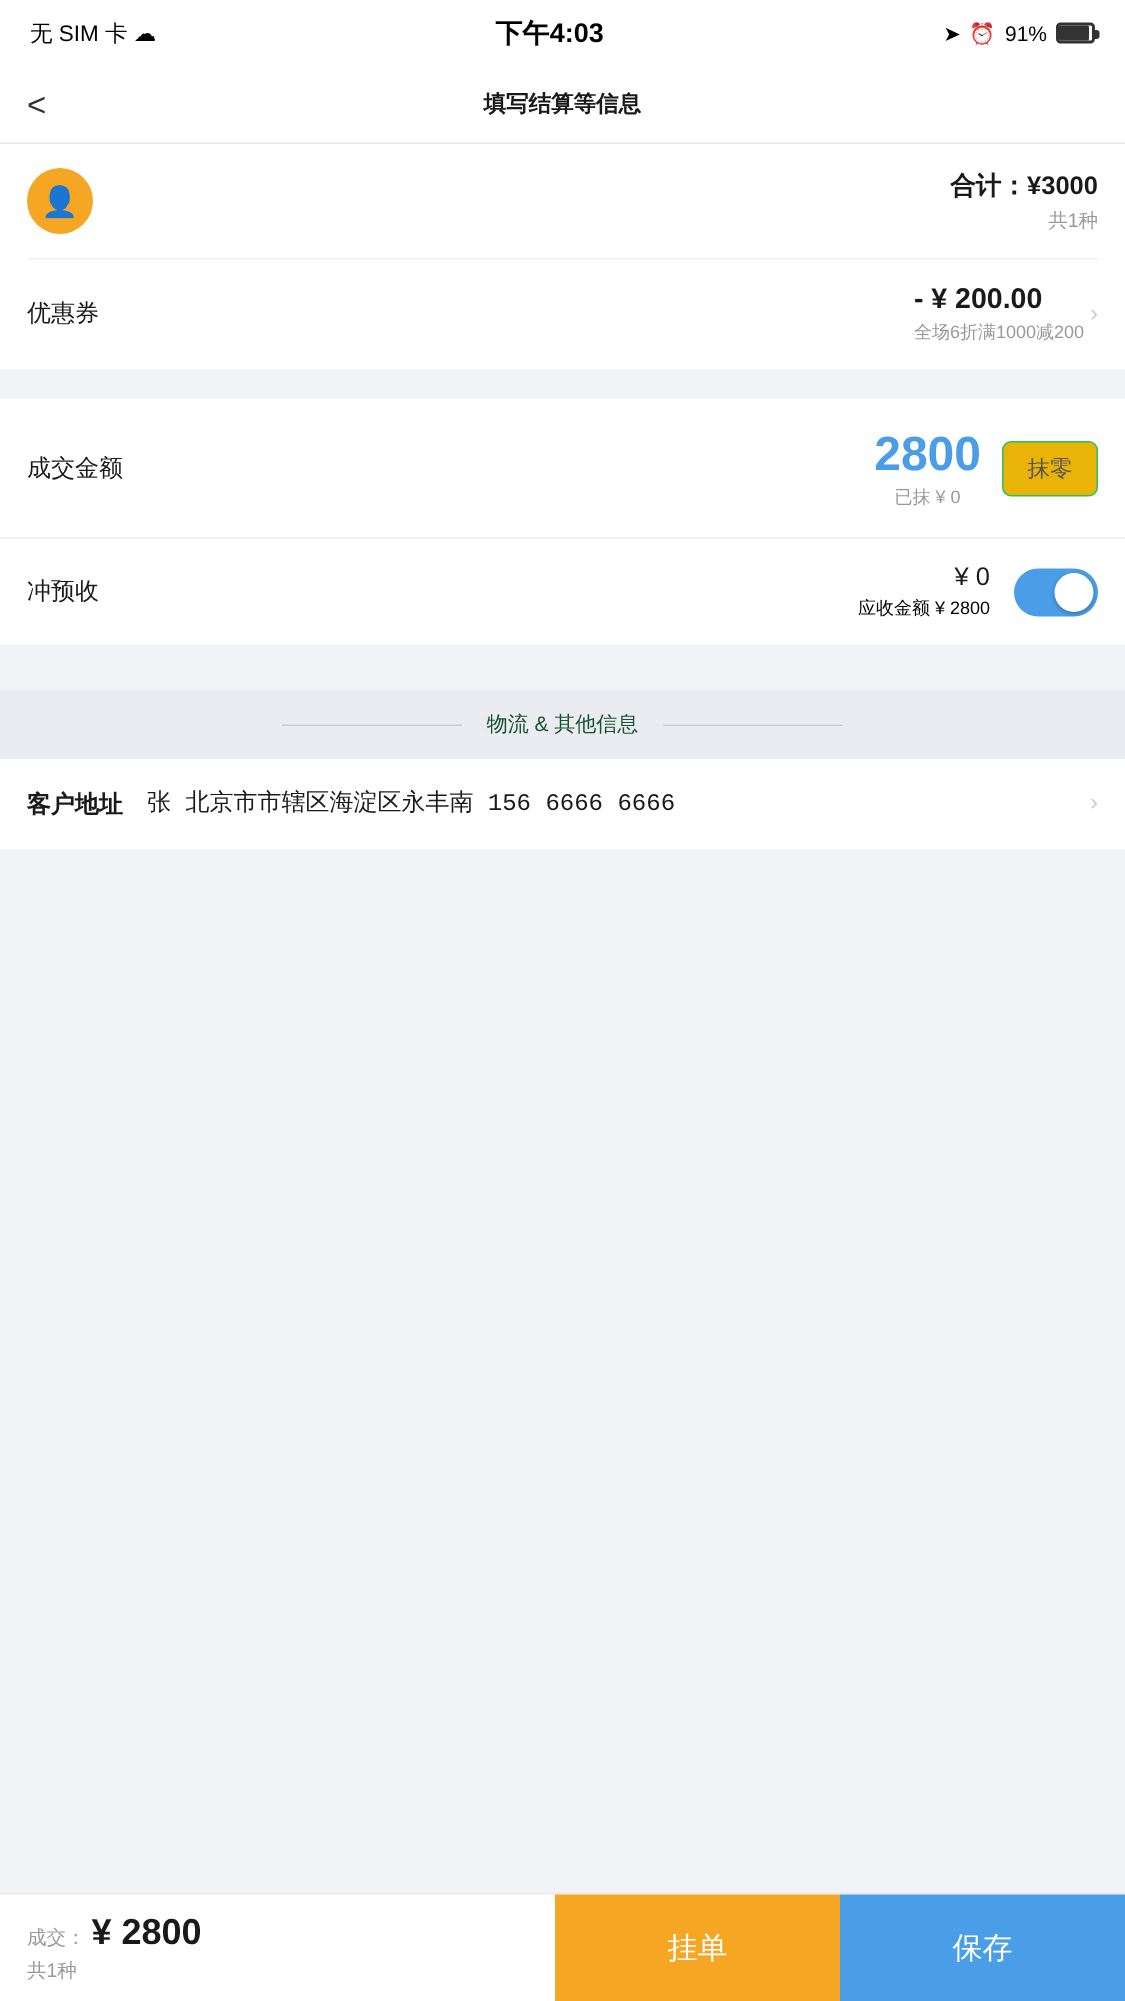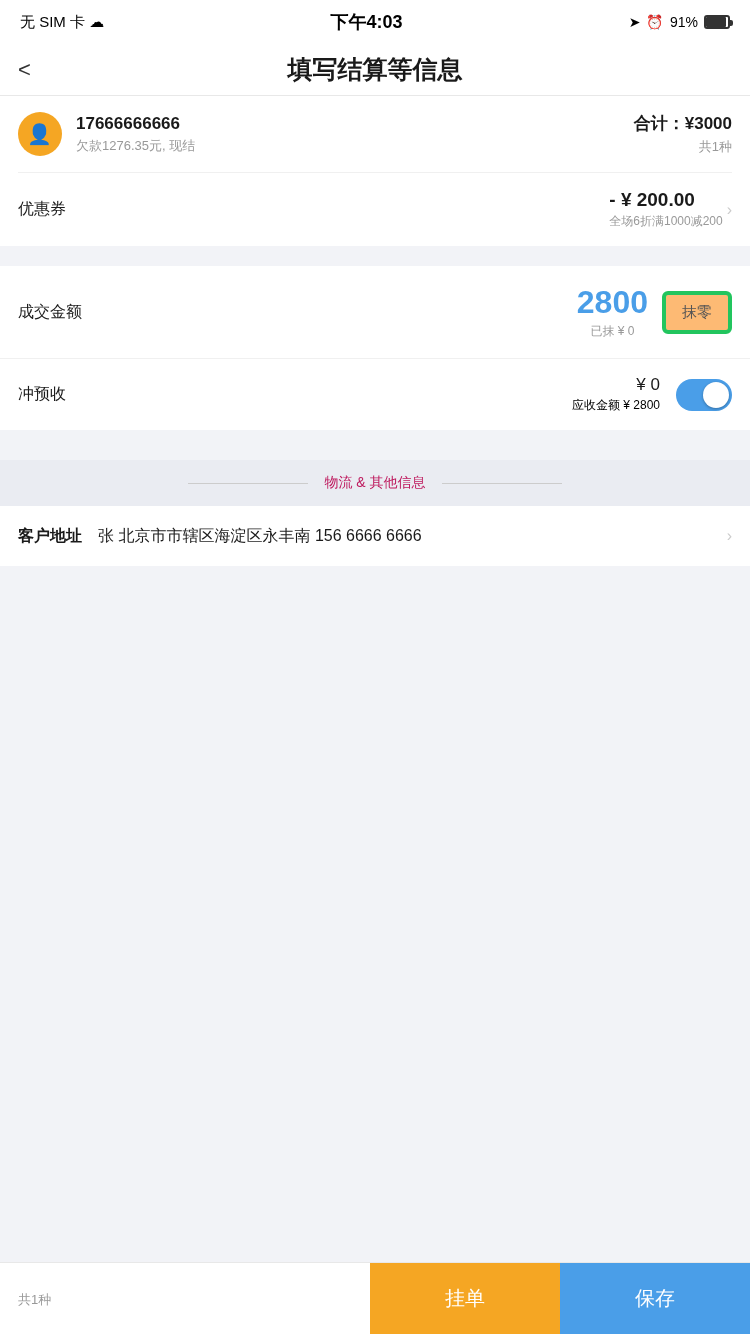--- a/index.html
+++ b/index.html
@@ -39,21 +39,21 @@
       position: relative;
     }
     .nav-back {
       position: absolute;
       left: 18px;
       font-size: 22px;
       color: #333;
       cursor: pointer;
     }
     .nav-title {
-      font-size: 25px;
+      font-size: 15px;
       font-weight: 600;
       color: #1a1a1a;
     }
 
     
     .content {
       background: #f2f3f7;
     }
 
     
@@ -176,26 +176,26 @@
       font-weight: 600;
       color: #4a9ee8;
     }
     .deal-sub {
       font-size: 12px;
       color: #999;
       text-align: center;
       margin-top: 2px;
     }
     .round-off-btn {
-      border: 4px solid #22c55e;
+      border: 1px solid #22c55e;
       border-radius: 6px;
       padding: 8px 16px;
       font-size: 15px;
       color: #555;
-      background: #fdba74;
+      background: #eab308;
       cursor: pointer;
     }
 
     
     .prepay-row {
       padding: 16px 18px;
       display: flex;
       align-items: center;
       justify-content: space-between;
       background: #fff;
@@ -287,21 +287,21 @@
       margin-bottom: 0;
     }
     .section-header-line {
       flex: 1;
       height: 1px;
       background: #ccc;
       max-width: 120px;
     }
     .section-header-text {
       font-size: 14px;
-      color: #be185d;
+      color: #14532d;
     }
 
     
     .address-row {
       padding: 18px 18px;
       display: flex;
       align-items: center;
       justify-content: space-between;
       background: #fff;
     }
@@ -310,20 +310,21 @@
       color: #1a1a1a;
       min-width: 70px;
       font-weight: bold;
     }
     .address-value {
       font-size: 16px;
       color: #1a1a1a;
       flex: 1;
       margin: 0 10px;
       line-height: 1.5;
+      font-family: Liberation Mono, monospace;
     }
 
     
     .footer {
       position: fixed;
       bottom: 0;
       left: 0;
       width: 750px;
       height: 72px;
       background: #fff;
@@ -402,24 +403,20 @@
   <span class="nav-title">填写结算等信息</span>
 </div>
 
 <div class="content">
 
   <div class="card">
     <div class="customer-row">
       <div class="customer-left">
         <div class="avatar">
           <span>👤</span>
-        </div>
-        <div>
-          <div class="customer-name">17666666666</div>
-          <div class="customer-sub">欠款1276.35元, 现结</div>
         </div>
       </div>
       <div class="customer-right">
         <div class="total-amount">合计：¥3000</div>
         <div class="total-sub">共1种</div>
       </div>
     </div>
 
     <div class="divider"></div>
 
@@ -479,17 +476,21 @@
     <span class="address-label">客户地址</span>
     <span class="address-value">张 北京市市辖区海淀区永丰南 156 6666 6666</span>
     <span class="chevron-right">›</span>
   </div>
 
   <div class="bottom-spacer"></div>
 </div>
 
 <div class="footer">
   <div class="footer-info">
+    <div style="display:flex;align-items:baseline;gap:4px;">
+      <span class="footer-deal">成交：</span>
+      <span class="footer-amount">¥ 2800</span>
+    </div>
     <div class="footer-count">共1种</div>
   </div>
   <div class="footer-btn-hang">挂单</div>
   <div class="footer-btn-save">保存</div>
 </div>
 
 </body></html>

